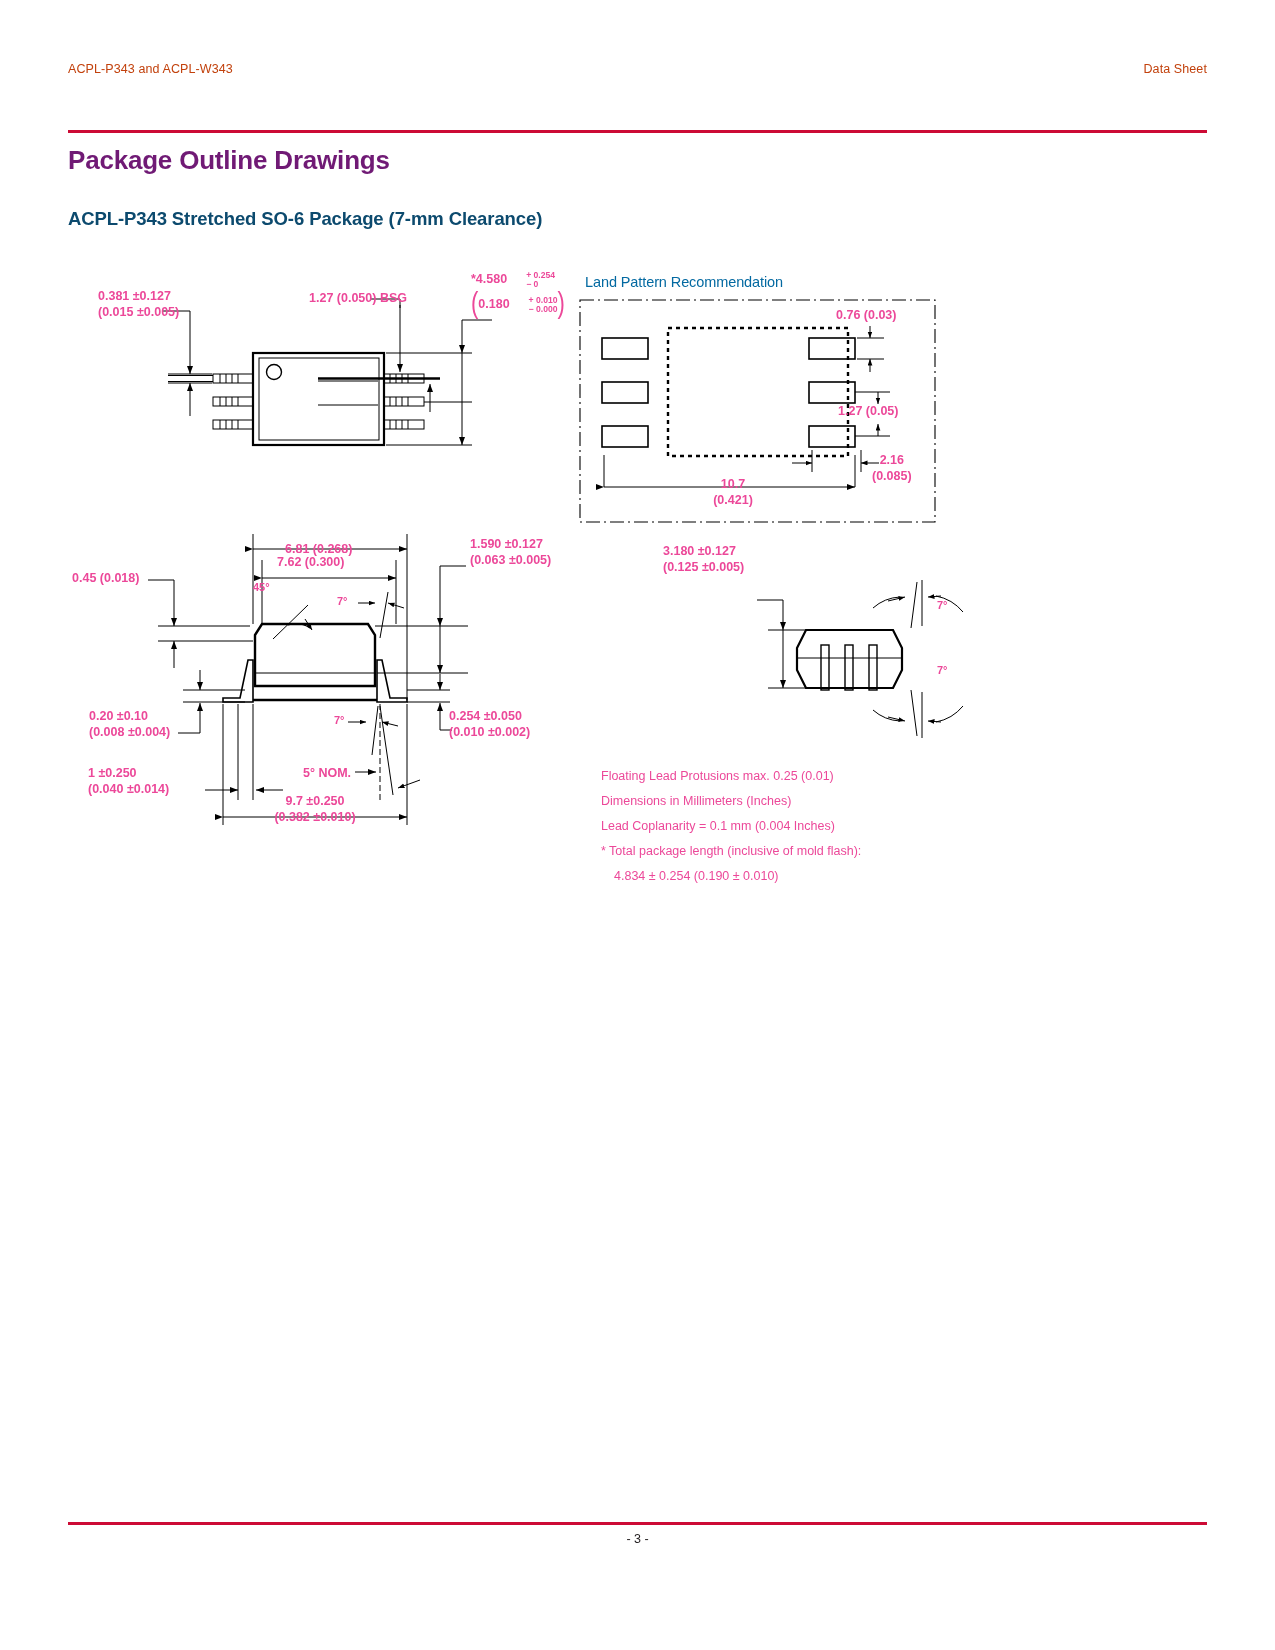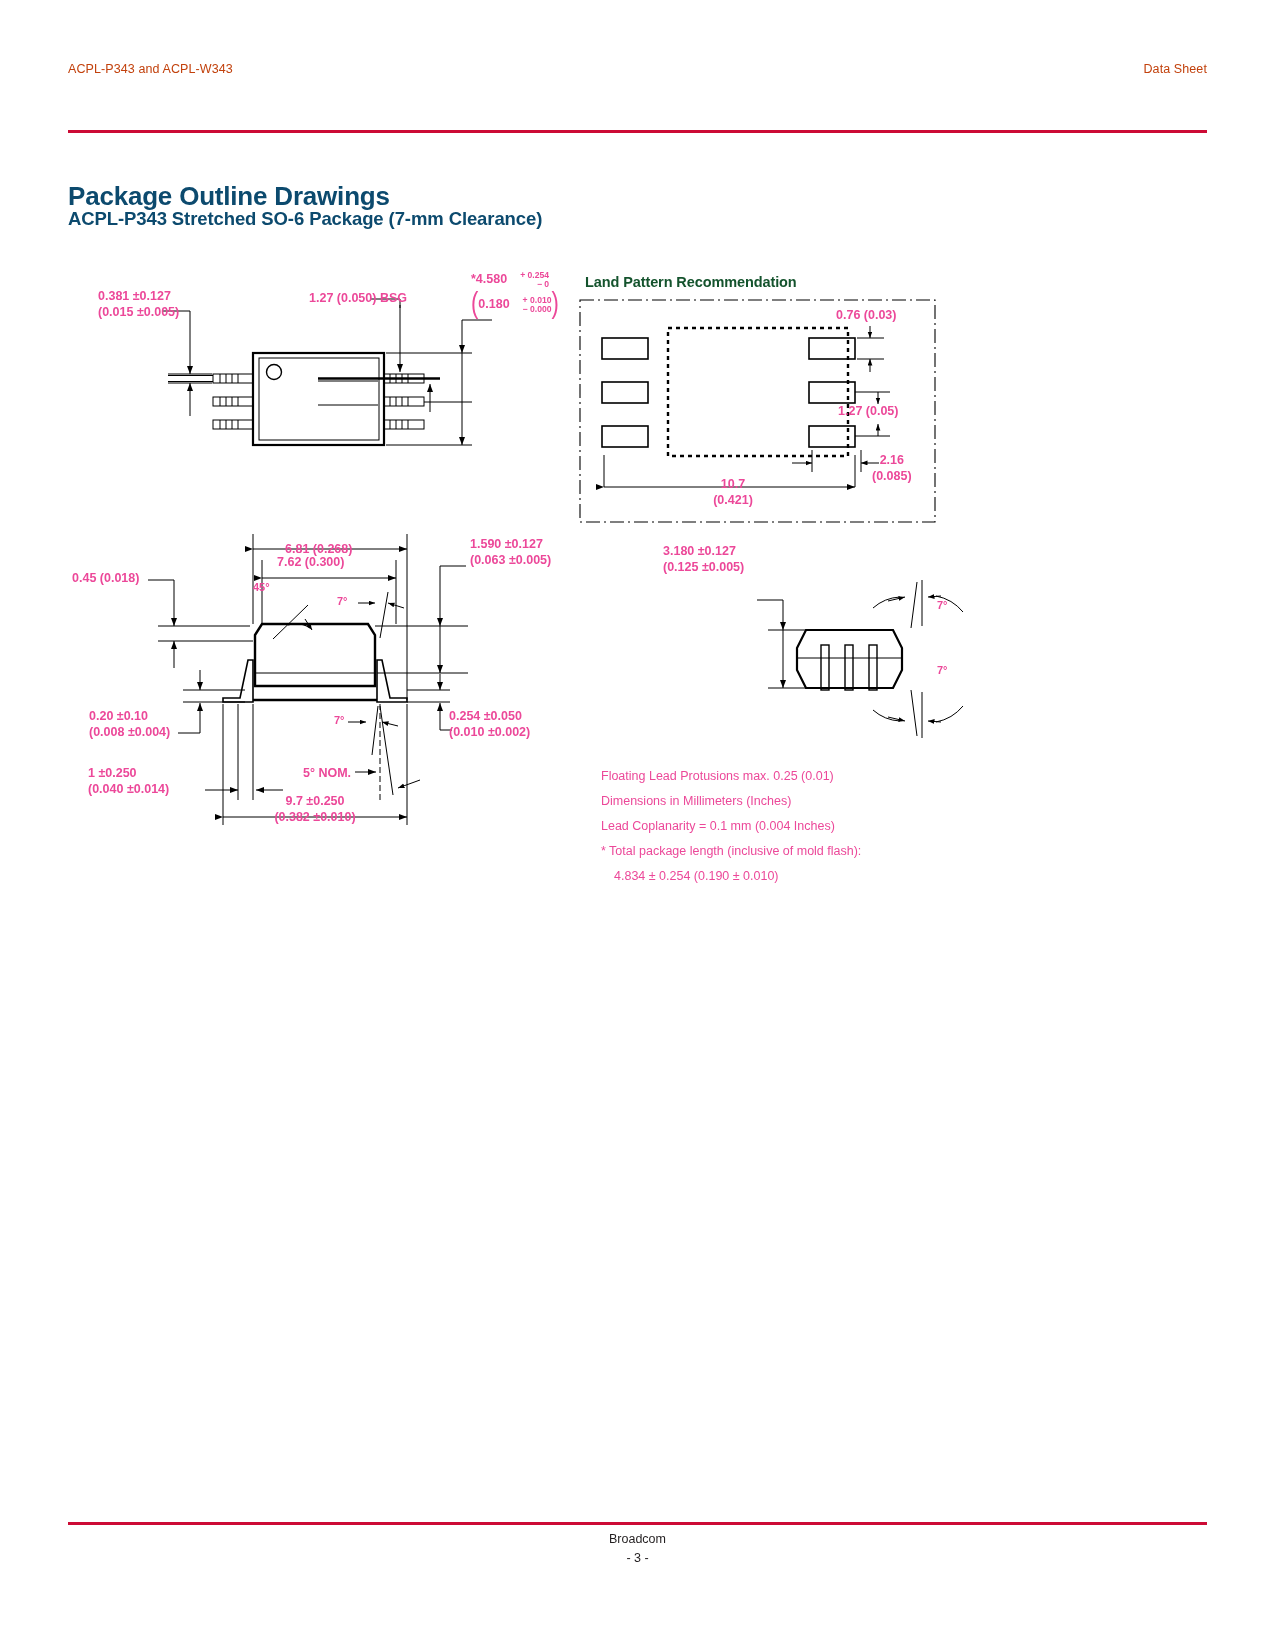--- a/index.html
+++ b/index.html
@@ -38,22 +38,21 @@
     background: #CC0B35;
   }
 
   .page-title {
     position: absolute;
     top: 145px;
     left: 68px;
     font-size: 26px;
     font-weight: bold;
     letter-spacing: -0.2px;
-    color: #0c4a6e;
-    margin-top: 36px;
+    color: #701a75;
   }
 
   .section-title {
     position: absolute;
     top: 208px;
     left: 68px;
     font-size: 18.5px;
     font-weight: bold;
     color: #0c4a6e;
     letter-spacing: -0.1px;
@@ -78,34 +77,34 @@
     line-height: 1.28;
     color: #ec4899;
     white-space: nowrap;
   }
   .lbl.small { font-size: 11px; }
   .lbl.center { text-align: center; }
 
   .lp-title {
     position: absolute;
     font-size: 14.5px;
-    font-weight: bold;
-    color: #14532d;
+    font-weight: normal;
+    color: #0369a1;
     letter-spacing: -0.1px;
   }
 
   
   .tolstack {
     display: inline-block;
     vertical-align: middle;
     font-size: 8.6px;
     line-height: 1.06;
     font-weight: bold;
-    text-align: right;
-    margin-left: 13px;
+    text-align: left;
+    margin-left: 19px;
     position: relative;
     top: -0.5px;
   }
   .tolstack span { display: block; white-space: nowrap; }
 
   .paren {
     display: inline-block;
     font-size: 22px;
     font-weight: 400;
     line-height: 0;
@@ -459,15 +458,14 @@
 <div class="notes">
   <div>Floating Lead Protusions max. 0.25 (0.01)</div>
   <div>Dimensions in Millimeters (Inches)</div>
   <div>Lead Coplanarity = 0.1 mm (0.004 Inches)</div>
   <div>* Total package length (inclusive of mold flash):</div>
   <div class="indent">4.834 ± 0.254 (0.190 ± 0.010)</div>
 </div>
 
 <div class="rule-bottom"></div>
 <div class="footer">
-  <div>Broadcom</div>
   <div>- 3 -</div>
 </div>
 
 </body></html>

